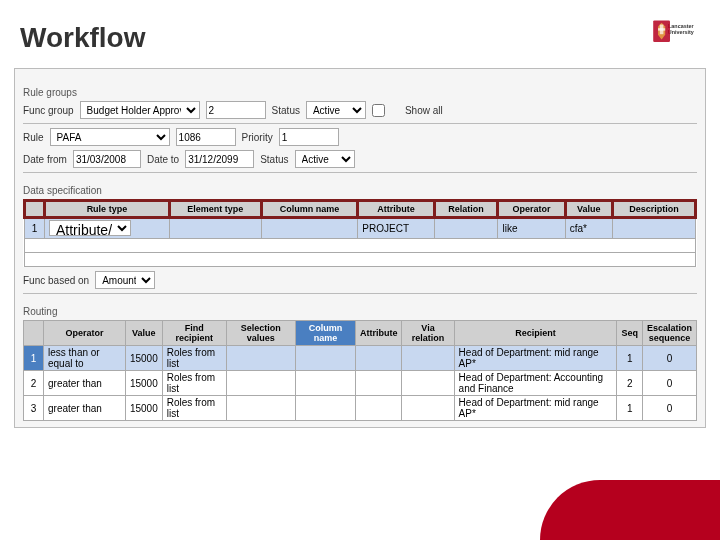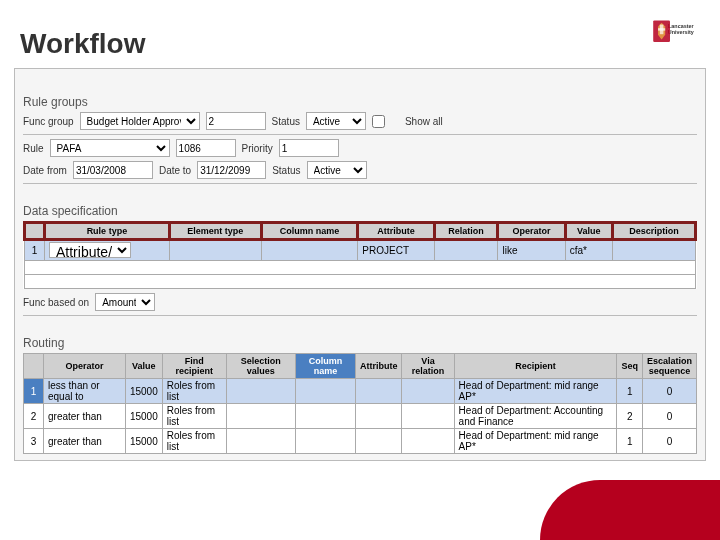--- a/index.html
+++ b/index.html
@@ -7,21 +7,21 @@
       font-family: Arial, sans-serif;
       font-size: 11px;
       background: #fff;
       width: 720px;
       height: 540px;
       overflow: hidden;
       position: relative;
     }
     #header {
       display: flex;
-      align-items: flex-end;
+      align-items: center;
       justify-content: space-between;
       padding: 12px 20px 8px 20px;
       background: #fff;
     }
     #page-title {
       font-size: 28px;
       font-weight: bold;
       color: #333;
       margin-top: 4px;
     }
@@ -34,24 +34,24 @@
       width: 48px;
       height: 48px;
     }
     #main-content {
       margin: 0 14px;
       border: 1px solid #bbb;
       background: #f5f5f5;
       padding: 6px 8px;
     }
     .section-label {
-      font-size: 12px;
+      font-size: 10px;
       color: #555;
       margin-bottom: 3px;
-      margin-top: 20px;
+      margin-top: 12px;
     }
     .form-row {
       display: flex;
       align-items: center;
       gap: 6px;
       margin-bottom: 4px;
       flex-wrap: wrap;
     }
     .field-label {
       font-size: 10px;
@@ -191,21 +191,21 @@
     <span class="field-label">Rule</span>
     <select class="medium-select">
       <option>PAFA</option>
     </select>
     <input type="text" value="1086" style="width: 36px;">
     <span class="field-label">Priority</span>
     <input type="text" value="1" style="width: 28px;">
   </div>
   <div class="form-row">
     <span class="field-label">Date from</span>
-    <input type="text" value="31/03/2008" style="width: 80px;">
+    <input type="text" value="31/03/2008" style="width: 68px;">
     <span class="field-label">Date to</span>
     <input type="text" value="31/12/2099" style="width: 69px;">
     <span class="field-label">Status</span>
     <select style="width:55px;">
       <option>Active</option>
     </select>
   </div>
 
   <div class="divider-line"></div>
 

